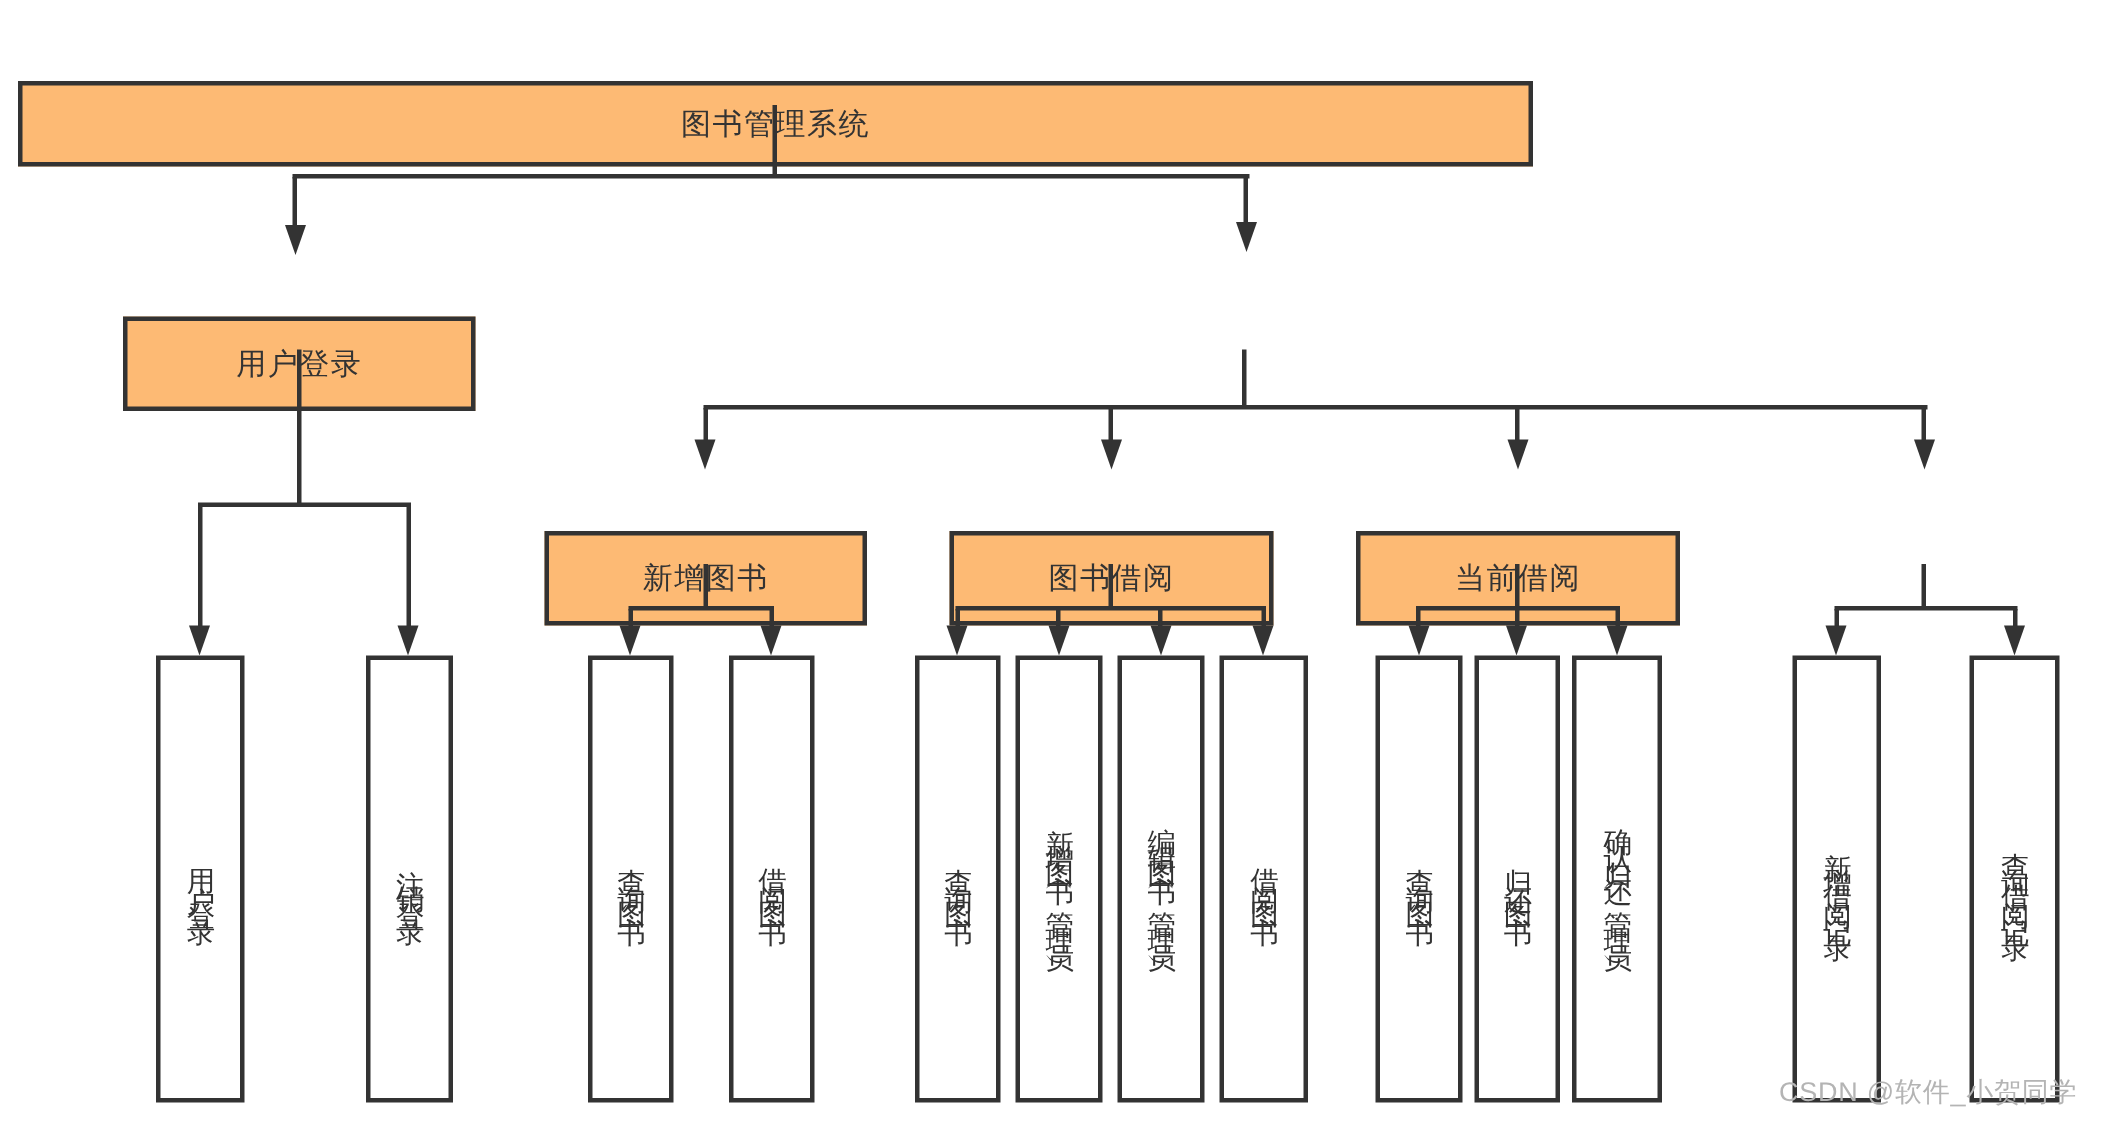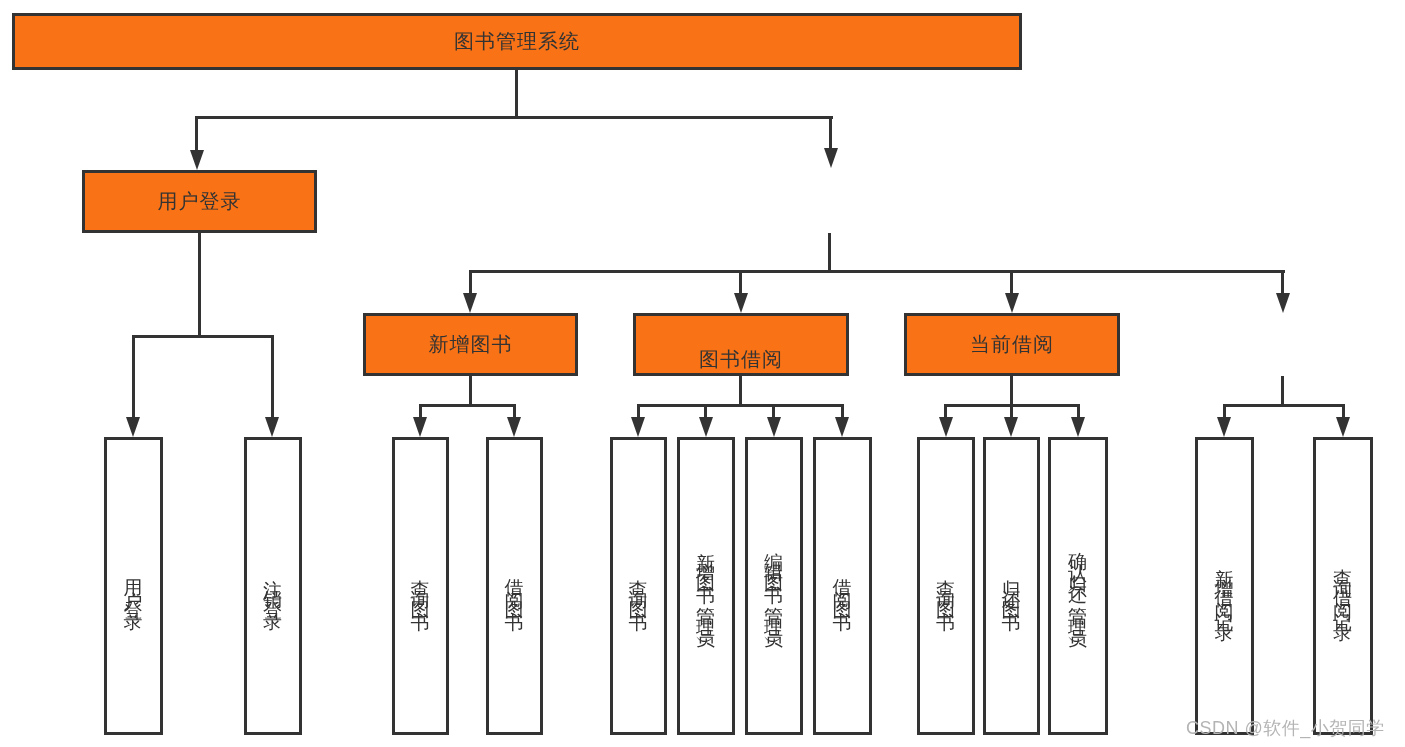--- a/index.html
+++ b/index.html
@@ -1,23 +1,23 @@
 <!DOCTYPE html>
 <html><head>
 <meta charset="utf-8">
 <style>
   html,body{margin:0;padding:0;background:#ffffff;}
   #canvas{
     position:relative;width:1405px;height:747px;background:#ffffff;overflow:hidden;
     font-family:"Liberation Sans","DejaVu Sans",sans-serif;color:#333333;
   }
   .box{
-    position:absolute;box-sizing:border-box;border:3px solid #333333;background:#f97316;
+    position:absolute;box-sizing:border-box;border:3px solid #333333;background:#fdba74;
     display:flex;align-items:center;justify-content:center;
-    font-size:20px;color:#333333;letter-spacing:1px;
+    font-size:20px;color:#333333;letter-spacing:1px;margin-top:41px;
   }
   .vbox{
     position:absolute;box-sizing:border-box;border:3px solid #333333;background:#ffffff;
     display:flex;align-items:center;justify-content:center;
   }
   .vbox span{
     writing-mode:vertical-rl;text-orientation:mixed;
     font-size:19px;line-height:1;letter-spacing:11px;color:#333333;white-space:nowrap;
   }
   .h-line{position:absolute;height:3px;background:#333333;}
@@ -66,21 +66,21 @@
   <div class="v-line" style="left:739px;top:272px;height:23px;"></div>
   <div class="arrowhead" style="left:734px;top:293px;"></div>
   <div class="v-line" style="left:1010px;top:272px;height:23px;"></div>
   <div class="arrowhead" style="left:1005px;top:293px;"></div>
   <div class="v-line" style="left:1281px;top:272px;height:23px;"></div>
   <div class="arrowhead" style="left:1276px;top:293px;"></div>
 
   <div class="box" style="left:363px;top:313px;width:215px;height:63px;">
     <span>新增图书</span>
   </div>
-  <div class="box" style="left:633px;top:313px;width:216px;height:63px;align-items:flex-end;">
+  <div class="box" style="left:633px;top:313px;width:216px;height:63px;">
     <span>图书借阅</span>
   </div>
   <div class="box" style="left:904px;top:313px;width:216px;height:63px;">
     <span>当前借阅</span>
   </div>
 
   <div class="v-line" style="left:469px;top:376px;height:30px;"></div>
   <div class="h-line" style="left:419px;top:404px;width:97px;"></div>
   <div class="v-line" style="left:739px;top:376px;height:30px;"></div>
   <div class="h-line" style="left:637px;top:404px;width:207px;"></div>

